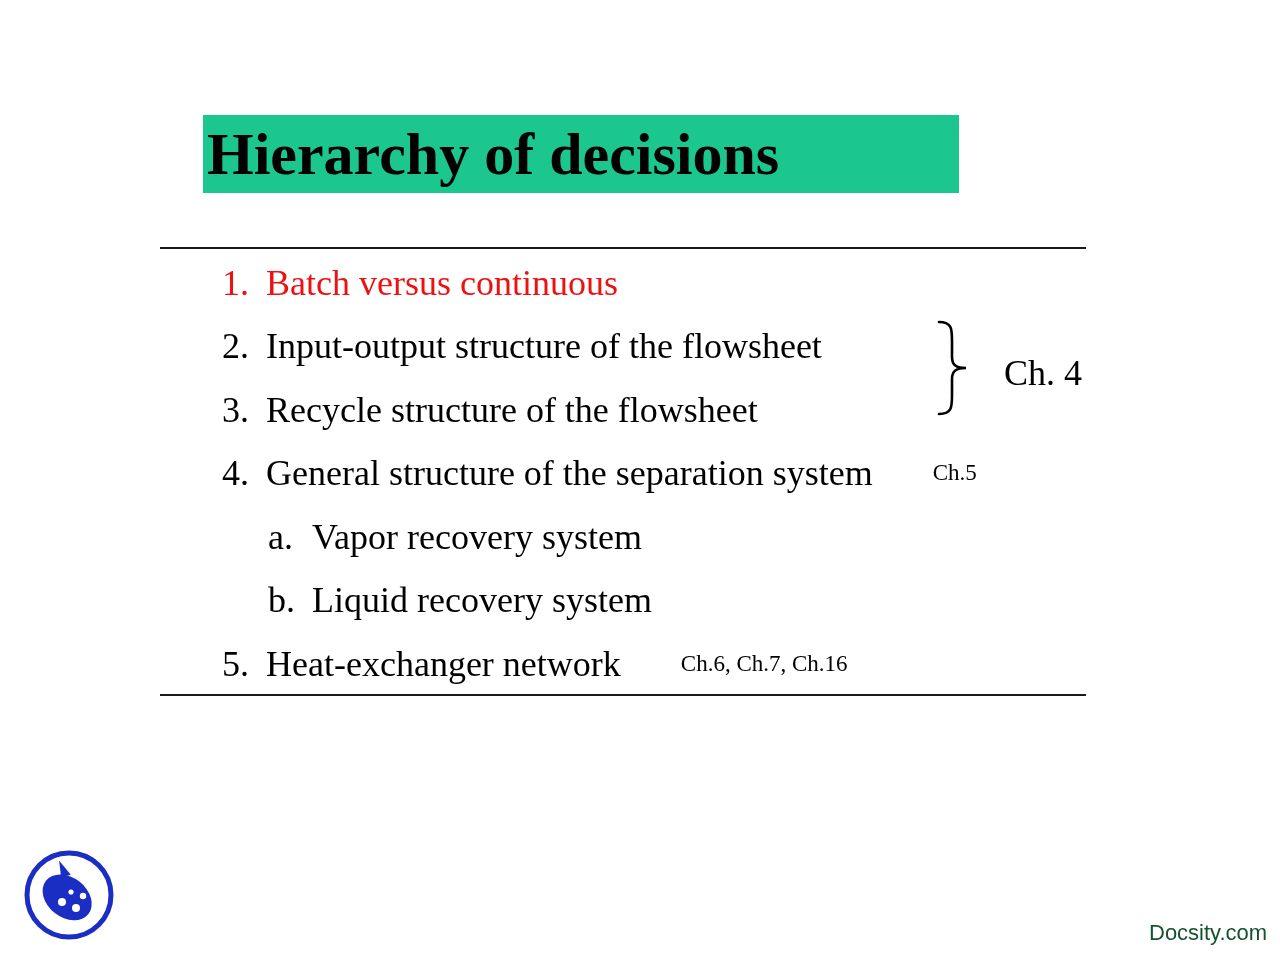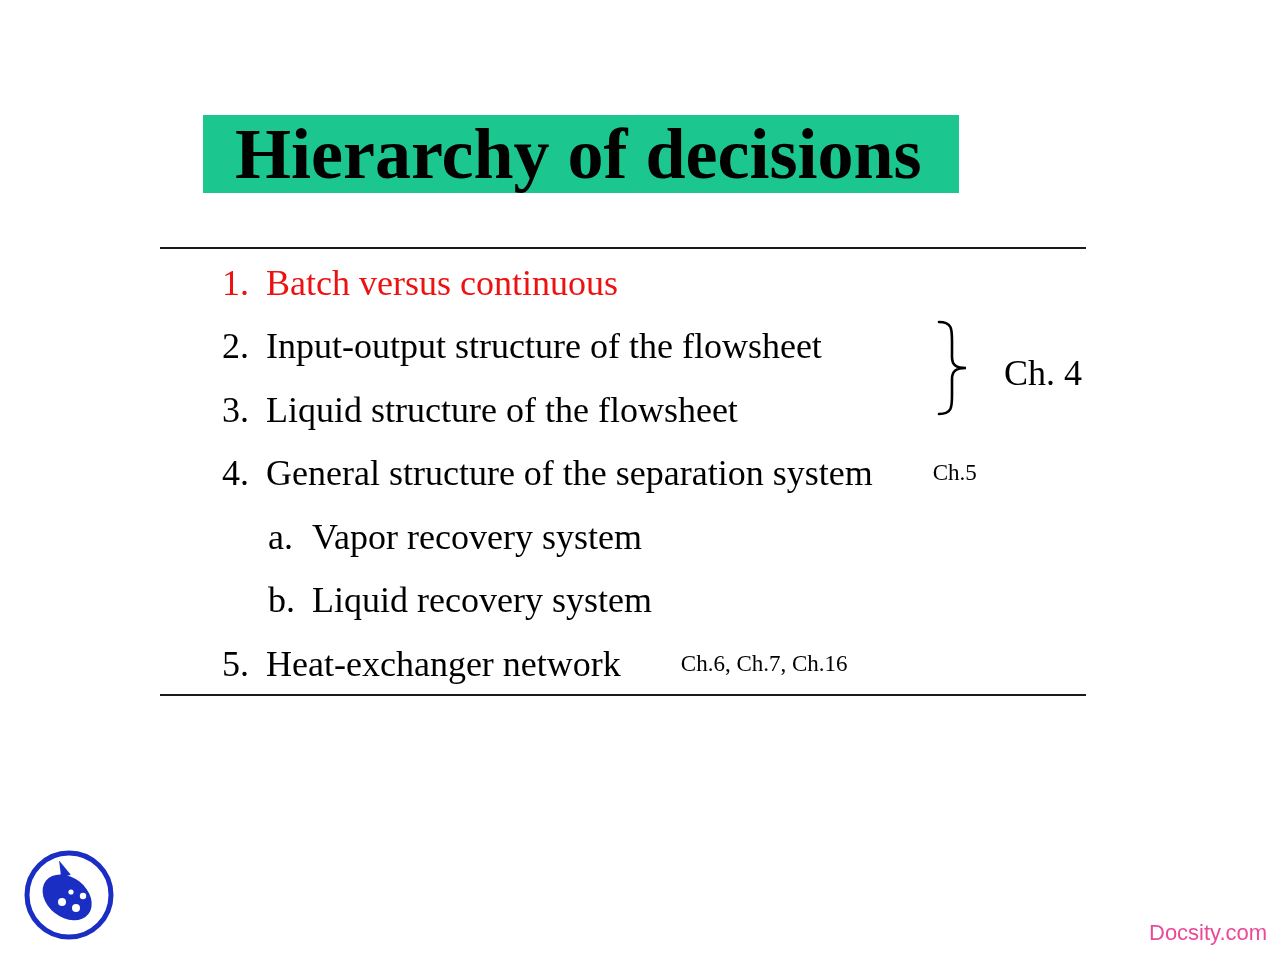--- a/index.html
+++ b/index.html
@@ -5,42 +5,42 @@
   html,body{margin:0;padding:0;background:#ffffff;}
   .slide{
     position:relative;width:1280px;height:960px;background:#ffffff;
     font-family:"Liberation Serif",serif;overflow:hidden;color:#000;
   }
   .title-bar{
     position:absolute;left:203px;top:115px;width:756px;height:78px;
     background:#1cc68f;display:flex;align-items:center;
   }
   .title-bar h1{
-    margin:0;padding-left:32px;font-size:72px;font-weight:bold;color:#000;
+    margin:0;padding-left:4px;font-size:60px;font-weight:bold;color:#000;
     line-height:78px;white-space:nowrap;
   }
   .rule{position:absolute;left:160px;width:926px;height:0;border-top:2px solid #1a1a1a;}
   .rule-top{top:247px;}
   .rule-bottom{top:694px;}
   .list{position:absolute;left:222px;top:251px;width:940px;}
   .row{
     height:63.5px;display:flex;align-items:center;font-size:36px;
     white-space:nowrap;
   }
   .row .num{width:44px;flex:none;}
   .row-sub{padding-left:46px;}
   .chapter{font-size:23px;margin-left:60px;}
   .row-red{color:#ee1111;}
   .brace-wrap{position:absolute;left:936px;top:320px;}
   .ch4-label{position:absolute;left:1004px;top:352px;font-size:36px;}
   .logo-wrap{position:absolute;left:22px;top:848px;}
   .brand-link{
     position:absolute;left:1149px;top:920px;
     font-family:"Liberation Sans",sans-serif;font-size:22px;
-    color:#ec4899;text-decoration:none;cursor:pointer;
+    color:#14532d;text-decoration:none;cursor:pointer;
   }
 </style>
 </head>
 <body>
 
 <div class="slide">
 
   <div class="title-bar">
     <h1>Hierarchy of decisions</h1>
   </div>
@@ -55,21 +55,21 @@
       <span>Batch versus continuous</span>
     </div>
 
     <div class="row">
       <span class="num">2.</span>
       <span>Input-output structure of the flowsheet</span>
     </div>
 
     <div class="row">
       <span class="num">3.</span>
-      <span>Liquid structure of the flowsheet</span>
+      <span>Recycle structure of the flowsheet</span>
     </div>
 
     <div class="row">
       <span class="num">4.</span>
       <span>General structure of the separation system</span>
       <span class="chapter">Ch.5</span>
     </div>
 
     <div class="row row-sub">
       <span class="num">a.</span>

